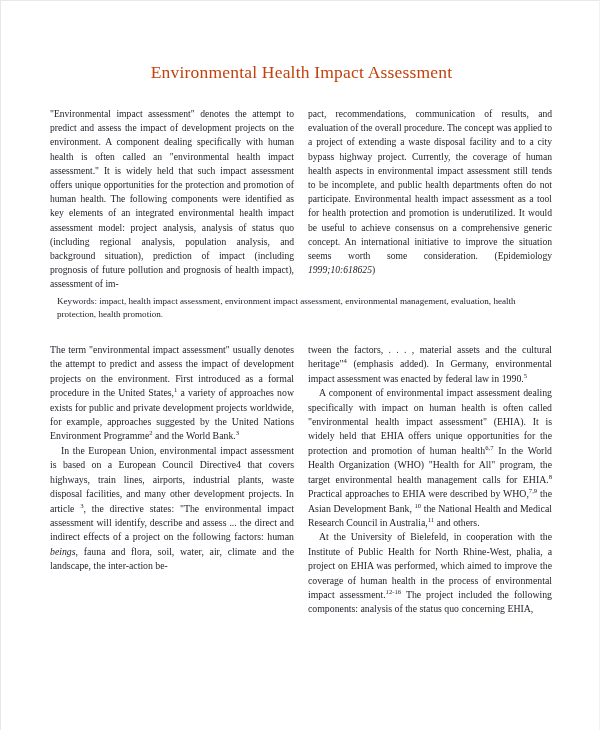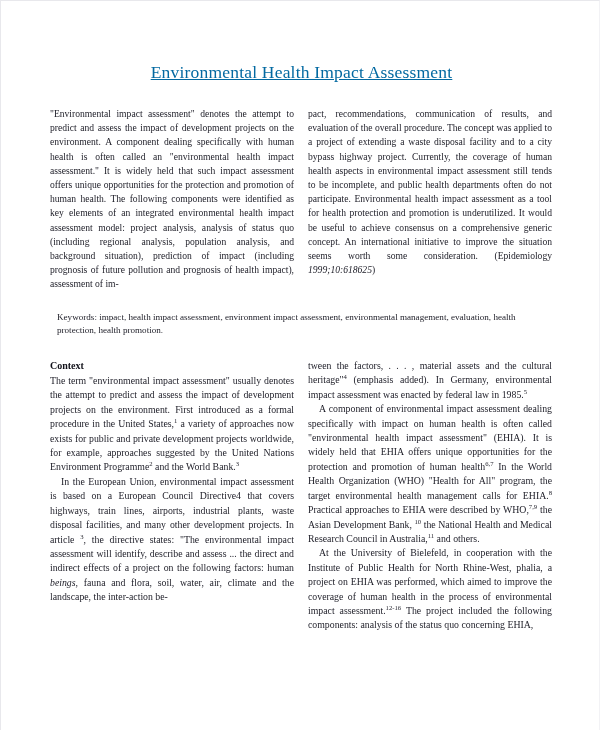--- a/index.html
+++ b/index.html
@@ -33,25 +33,24 @@
     width: 503px;
     height: 730px;
   }
 
   
   .doc-title {
     text-align: center;
     font-size: 17.5px;
     font-weight: 400;
     letter-spacing: 0.2px;
-    color: #0369a1;
+    color: #c2410c;
     margin: 0;
     padding-top: 61px;
     line-height: 1.2;
-    text-decoration: underline;
   }
 
   
   .abstract {
     display: flex;
     gap: 14px;
     margin-top: 24px;
   }
   .abstract .col {
     width: 244px;
@@ -62,21 +61,21 @@
     font-size: 9.6px;
     line-height: 14.2px;
     text-align: justify;
     text-justify: inter-word;
     color: #1c1c26;
     hyphens: none;
   }
 
   
   .keywords {
-    margin-top: 19px;
+    margin-top: 3px;
     padding-left: 7px;
     padding-right: 4px;
   }
   .keywords p {
     margin: 0;
     font-size: 9.1px;
     line-height: 13.2px;
     text-align: left;
     color: #1c1c26;
   }
@@ -134,29 +133,28 @@
       </div>
     </div>
 
     <div class="keywords">
       <p>Keywords: impact, health impact assessment, environment impact assessment, environmental management, evaluation, health protection, health promotion.</p>
     </div>
 
     <div class="body-cols">
 
       <div class="col">
-        <h2 class="section-head">Context</h2>
 
         <p><span>The term "environmental impact assessment" usually denotes the attempt to predict and assess the impact of development projects on the environment. First introduced as a formal procedure in the United States,</span><sup>1</sup><span> a variety of approaches now exists for public and private development projects worldwide, for example, approaches suggested by the United Nations Environment Programme</span><sup>2</sup><span> and the World Bank.</span><sup>3</sup></p>
 
         <p class="indent"><span>In the European Union, environmental impact assessment is based on a European Council Directive4 that covers highways, train lines, airports, industrial plants, waste disposal facilities, and many other development projects. In article </span><sup>3</sup><span>, the directive states: "The environmental impact assessment will identify, describe and assess ... the direct and indirect effects of a project on the following factors: human </span><i>beings</i><span>, fauna and flora, soil, water, air, climate and the landscape, the inter-action be-</span></p>
       </div>
 
       <div class="col">
-        <p><span>tween the factors, . . . , material assets and the cultural heritage"</span><sup>4</sup><span> (emphasis added). In Germany, environmental impact assessment was enacted by federal law in 1985.</span><sup>5</sup></p>
+        <p><span>tween the factors, . . . , material assets and the cultural heritage"</span><sup>4</sup><span> (emphasis added). In Germany, environmental impact assessment was enacted by federal law in 1990.</span><sup>5</sup></p>
 
         <p class="indent"><span>A component of environmental impact assessment dealing specifically with impact on human health is often called "environmental health impact assessment" (EHIA). It is widely held that EHIA offers unique opportunities for the protection and promotion of human health</span><sup>6,7</sup><span> In the World Health Organization (WHO) "Health for All" program, the target environmental health management calls for EHIA.</span><sup>8</sup><span> Practical approaches to EHIA were described by WHO,</span><sup>7,9</sup><span> the Asian Development Bank, </span><sup>10</sup><span> the National Health and Medical Research Council in Australia,</span><sup>11</sup><span> and others.</span></p>
 
         <p class="indent"><span>At the University of Bielefeld, in cooperation with the Institute of Public Health for North Rhine-West, phalia, a project on EHIA was performed, which aimed to improve the coverage of human health in the process of environmental impact assessment.</span><sup>12-16</sup><span> The project included the following components: analysis of the status quo concerning EHIA,</span></p>
       </div>
 
     </div>
   </div>
 </div>
 

